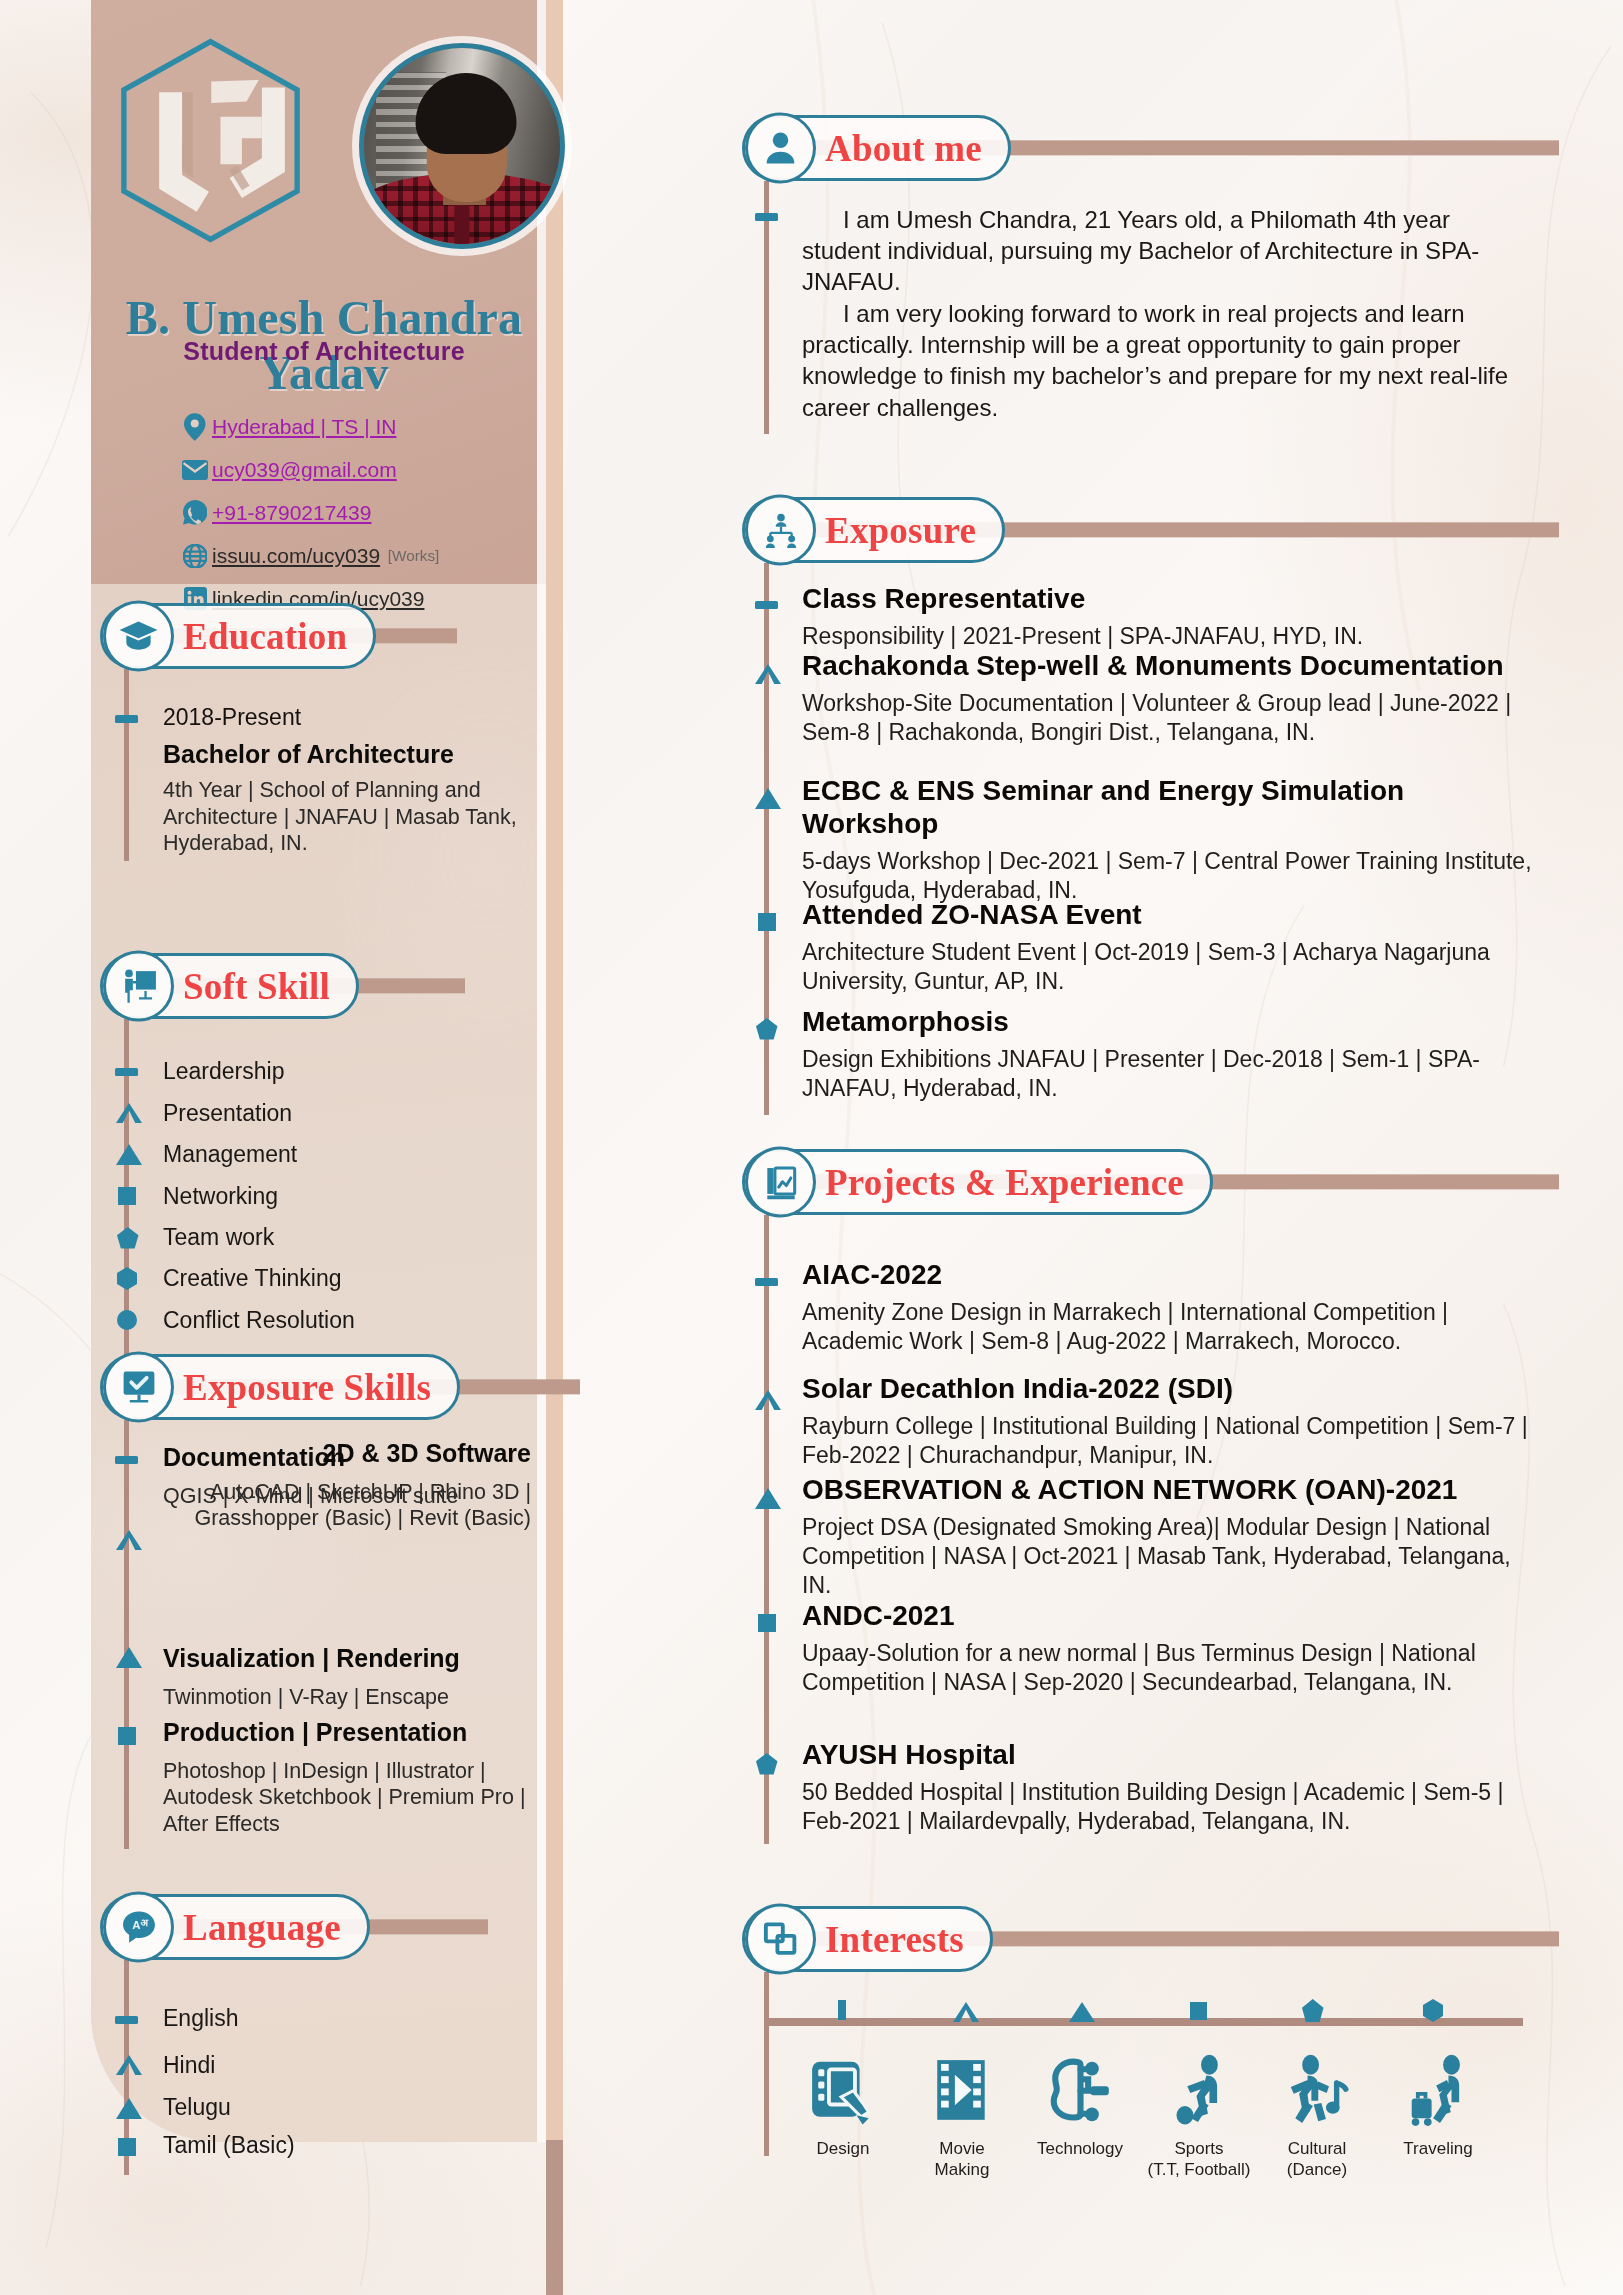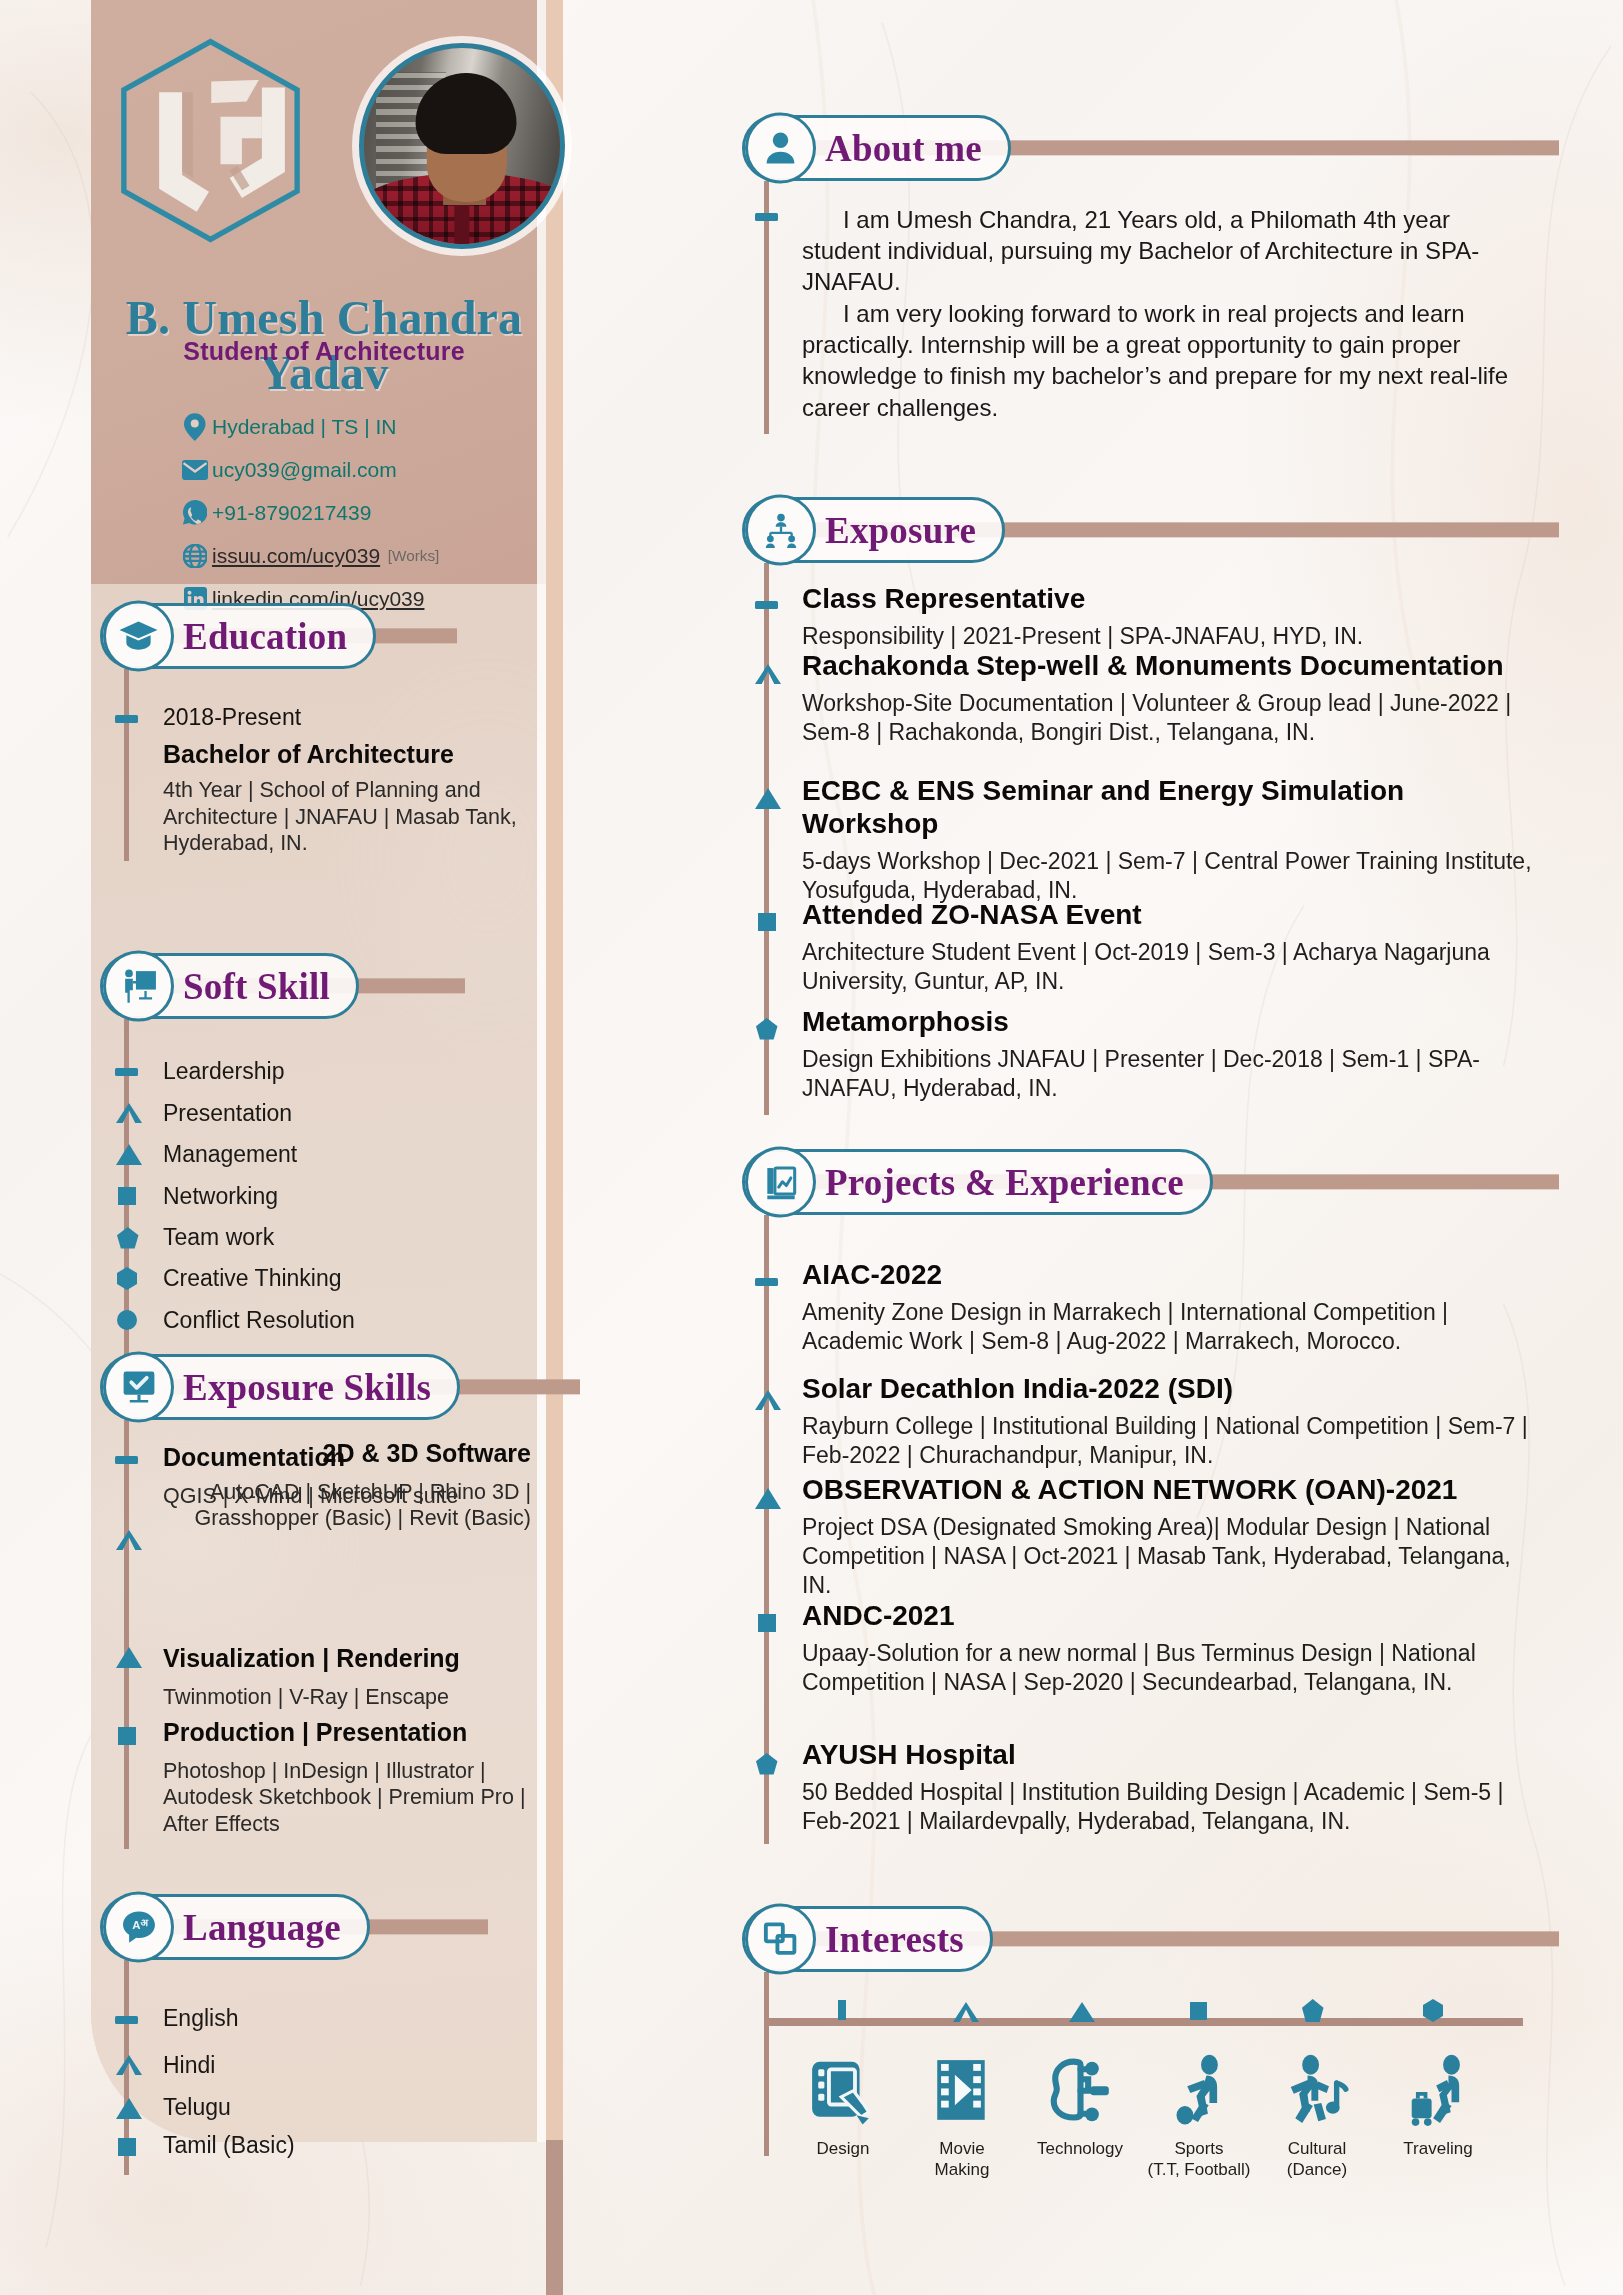--- a/index.html
+++ b/index.html
@@ -99,21 +99,21 @@
   }
   .subtitle {
     position:absolute; left:91px; top:337px; width:466px; text-align:center;
     font-size:25px; font-weight:700; color:#701a75; letter-spacing:0.2px;
   }
 
   
   .contact { position:absolute; left:178px; top:408px; width:368px; }
   .contact-row { display:flex; align-items:center; height:37px; margin-bottom:6.1px; }
   .contact-ico { width:34px; display:flex; align-items:center; justify-content:center; flex:0 0 34px; }
-  .contact-txt { font-size:21px; color:#0f766e; white-space:nowrap; }
+  .contact-txt { font-size:21px; color:#a21caf; white-space:nowrap;text-decoration:underline; }
   .contact-txt.link { text-decoration:underline; color:#2a2a28; }
   .works { font-size:15.3px; color:#6b6864; margin-left:7.7px; }
 
   
   .sec-head { position:absolute; display:flex; align-items:center; height:66px; }
   .sec-head .bar {
     position:absolute; left:35px; top:50%; transform:translateY(-50%);
     height:15.3px; background:#bd9a8c; z-index:0;
   }
   .sec-head .pill {
@@ -123,21 +123,21 @@
     display:flex; align-items:center; padding-left:80px; padding-right:26px;
   }
   .sec-head .circle {
     position:absolute; left:0; top:50%; transform:translateY(-50%);
     width:71px; height:71px; border-radius:50%;
     border:3.1px solid #2e7e99; background:rgba(253,251,249,.96);
     display:flex; align-items:center; justify-content:center; z-index:3;
   }
   .sec-title {
     font-family:"Liberation Serif", serif; font-weight:700;
-    font-size:37px; color:#701a75; letter-spacing:0.2px; white-space:nowrap;
+    font-size:37px; color:#ef4444; letter-spacing:0.2px; white-space:nowrap;
   }
 
   
   .tl { position:absolute; width:4.6px; background:#b08c80; }
   .mk { position:absolute; background:#2a84a3; left:-9.2px; }
   .mk.dash   { width:23px; height:8.4px; border-radius:1.5px; left:-9.2px; }
   .mk.chev   { width:0; height:0; border-left:13px solid transparent; border-right:13px solid transparent;
                border-bottom:18.4px solid #2a84a3; background:none; left:-10.7px;
                clip-path: polygon(50% 0,100% 100%,74% 100%,50% 38%,26% 100%,0 100%); 
                border:none; width:26px; height:20px; background:#2a84a3; }

